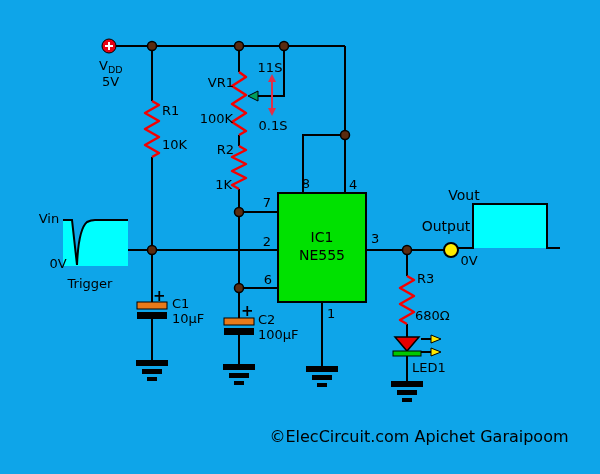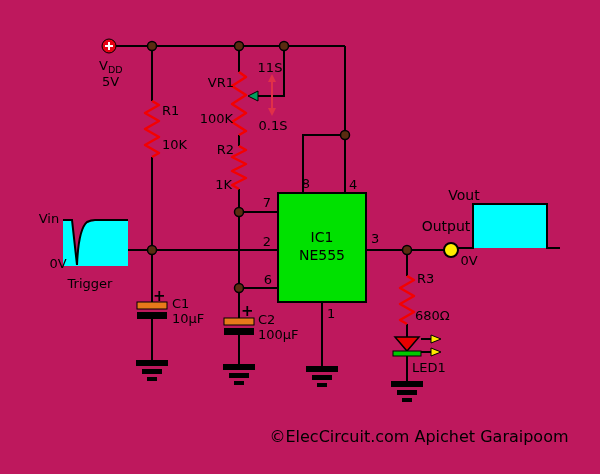--- a/index.html
+++ b/index.html
@@ -1,16 +1,16 @@
 <!DOCTYPE html>
 <html><head>
 <meta charset="utf-8">
 <style>
   html,body{margin:0;padding:0;background:#ffffff;}
-  .stage{position:relative;width:600px;height:474px;background:#be185d;overflow:hidden;
+  .stage{position:relative;width:600px;height:474px;background:#0ea5e9;overflow:hidden;
          font-family:"DejaVu Sans", sans-serif;}
   svg text{font-family:"DejaVu Sans", sans-serif;fill:#000;}
 </style>
 </head>
 <body>
 
 <div class="stage">
 <svg width="600" height="474" viewBox="0 0 600 474">
 
   <g stroke="#000" stroke-width="2" fill="none">

